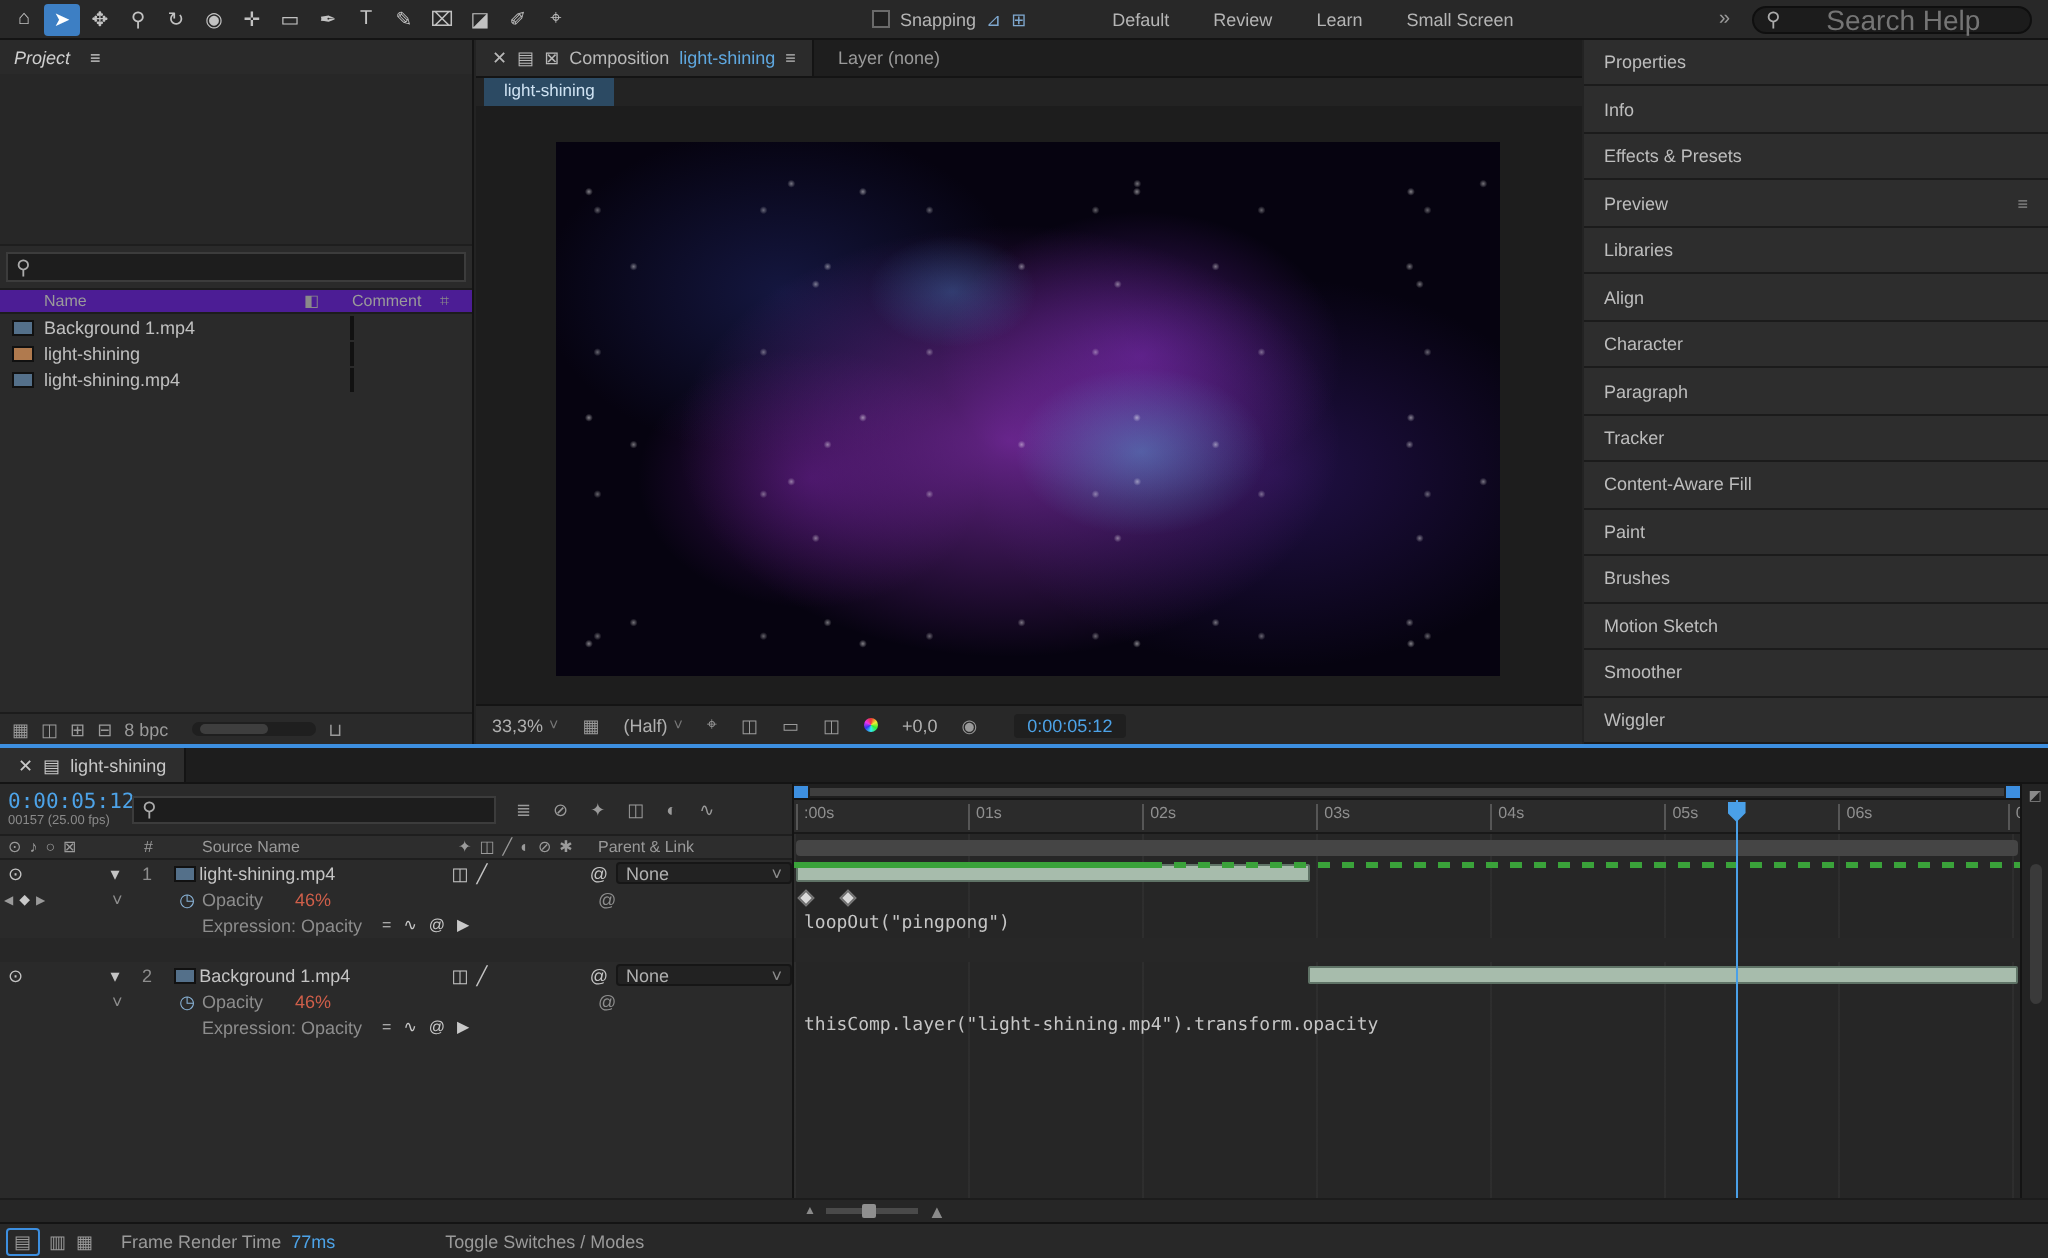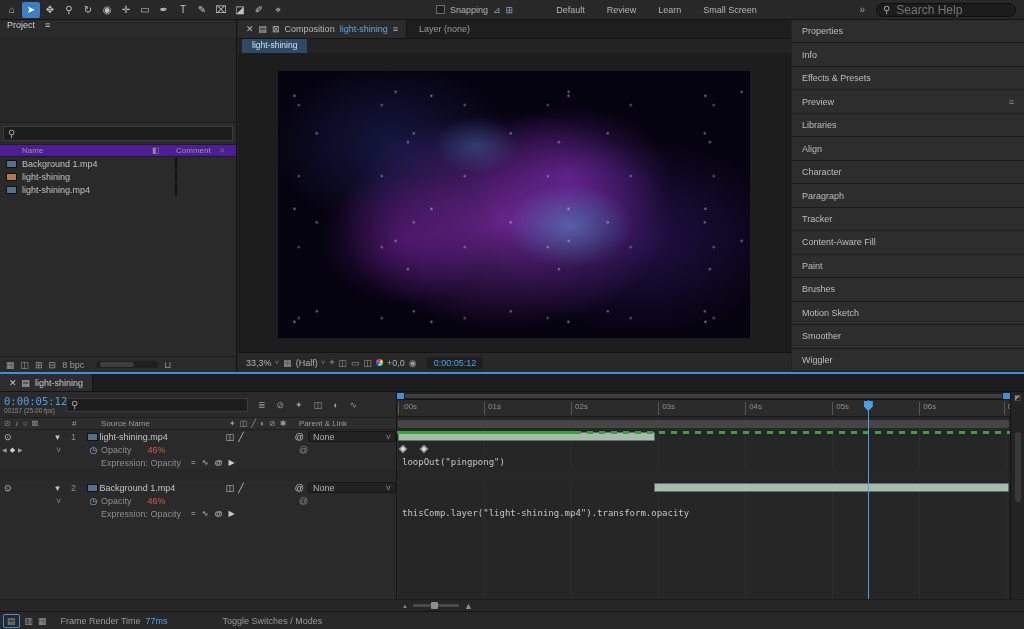--- a/index.html
+++ b/index.html
@@ -14,26 +14,26 @@
           justify-content:center; font-size:10px; color:#c2c2c2; }
   .tool.active { background:#3d7fc4; color:#fff; }
   .snap-group { display:flex; align-items:center; gap:5px; margin-left:148px; font-size:9px; color:#b5b5b5; }
   .checkbox { width:9px; height:9px; border:1px solid #6a6a6a; background:#1f1f1f; }
   .snap-ico { color:#7fa8cf; font-size:9px; }
   .workspaces { display:flex; gap:22px; margin-left:42px; font-size:9px; color:#b5b5b5; }
   .tb-overflow { margin-left:auto; color:#9a9a9a; font-size:10px; padding:0 6px; }
   .search-help { display:flex; align-items:center; gap:4px; background:#1c1c1c; border:1px solid #0f0f0f;
                  border-radius:8px; height:14px; width:140px; padding:0 6px; margin:0 5px 0 4px; }
   .search-help input, .pp-search input, .tll-search input { background:transparent; border:0; outline:0;
-                 color:#bbb; font-size:12px; width:100%; font-family:inherit; }
+                 color:#bbb; font-size:14px; width:100%; font-family:inherit;text-align:center; }
 
   
   .project-panel { position:absolute; top:20px; left:0; width:237px; height:352px; background:#2a2a2a;
                    border-right:1px solid #141414; display:flex; flex-direction:column; }
-  .pp-header { height:17px; display:flex; align-items:flex-start; gap:10px; padding:0 7px; font-size:9px; color:#cfcfcf; }
+  .pp-header { height:17px; display:flex; align-items:center; gap:10px; padding:0 7px; font-size:9px; color:#cfcfcf;font-style:italic; }
   .pp-preview { height:86px; background:#272727; border-bottom:1px solid #1e1e1e; }
   .pp-search { display:flex; align-items:center; gap:3px; margin:3px; height:15px; background:#1d1d1d;
                border:1px solid #3c3c3c; padding:0 4px; }
   .pp-cols { height:13px; display:flex; align-items:center; background:#4c1d95; border-top:1px solid #1c1c1c;
              border-bottom:1px solid #1c1c1c; font-size:8px; color:#9a9a9a; }
   .pc-name { padding-left:22px; width:152px; }
   .pc-tag { width:24px; color:#8a8a8a; }
   .pc-comment { flex:1; }
   .pc-end { width:16px; color:#8a8a8a; }
   .pp-rows { flex:1; }
@@ -74,21 +74,21 @@
       #060310; }
   .nebula::after { content:""; position:absolute; inset:0; opacity:.55;
     background-image:
       radial-gradient(circle 1px at 12% 22%, rgba(255,255,255,.9), transparent 2px),
       radial-gradient(circle 1px at 68% 14%, rgba(255,255,255,.8), transparent 2px),
       radial-gradient(circle 1px at 40% 70%, rgba(255,255,255,.8), transparent 2px),
       radial-gradient(circle 1px at 86% 56%, rgba(255,255,255,.8), transparent 2px),
       radial-gradient(circle 1px at 25% 48%, rgba(255,255,255,.7), transparent 2px);
     background-size:137px 113px, 173px 149px, 97px 89px, 151px 127px, 83px 71px; }
   .cp-footer { position:absolute; left:0; right:0; bottom:0; height:20px; background:#282828;
-               border-top:1px solid #141414; display:flex; align-items:center; gap:4px; padding:0 8px;
+               border-top:1px solid #141414; display:flex; align-items:center; gap:12px; padding:0 8px;
                font-size:9px; color:#b0b0b0; }
   .dd { display:flex; align-items:center; gap:3px; }
   .dd .chev { color:#777; font-size:8px; }
   .cf-ico { color:#9a9a9a; font-size:9px; }
   .rgb-dot { width:7px; height:7px; border-radius:50%;
              background:conic-gradient(#e33,#ee3,#3e3,#3ee,#33e,#e3e,#e33); }
   .cf-time { color:#4da3e8; background:#1f1f1f; padding:1px 7px; border-radius:2px; margin-left:6px; }
 
   
   .right-stack { position:absolute; top:20px; left:792px; width:232px; height:352px; background:#2a2a2a;

